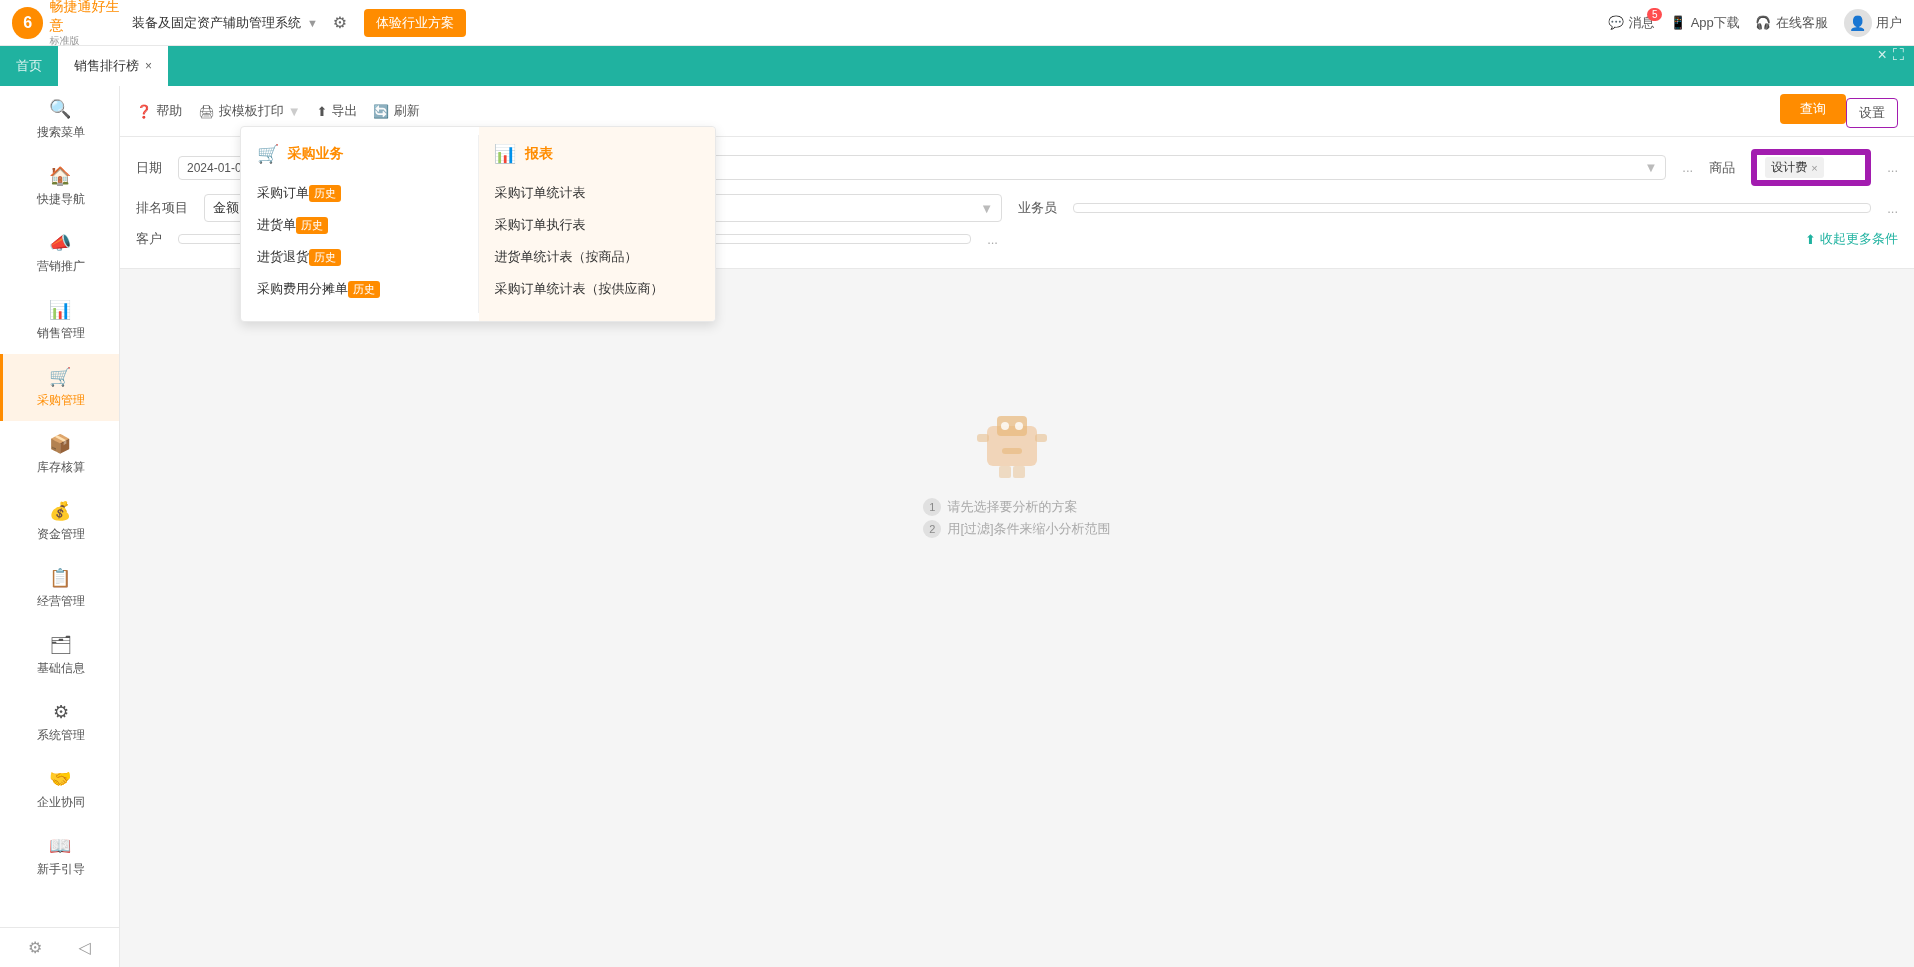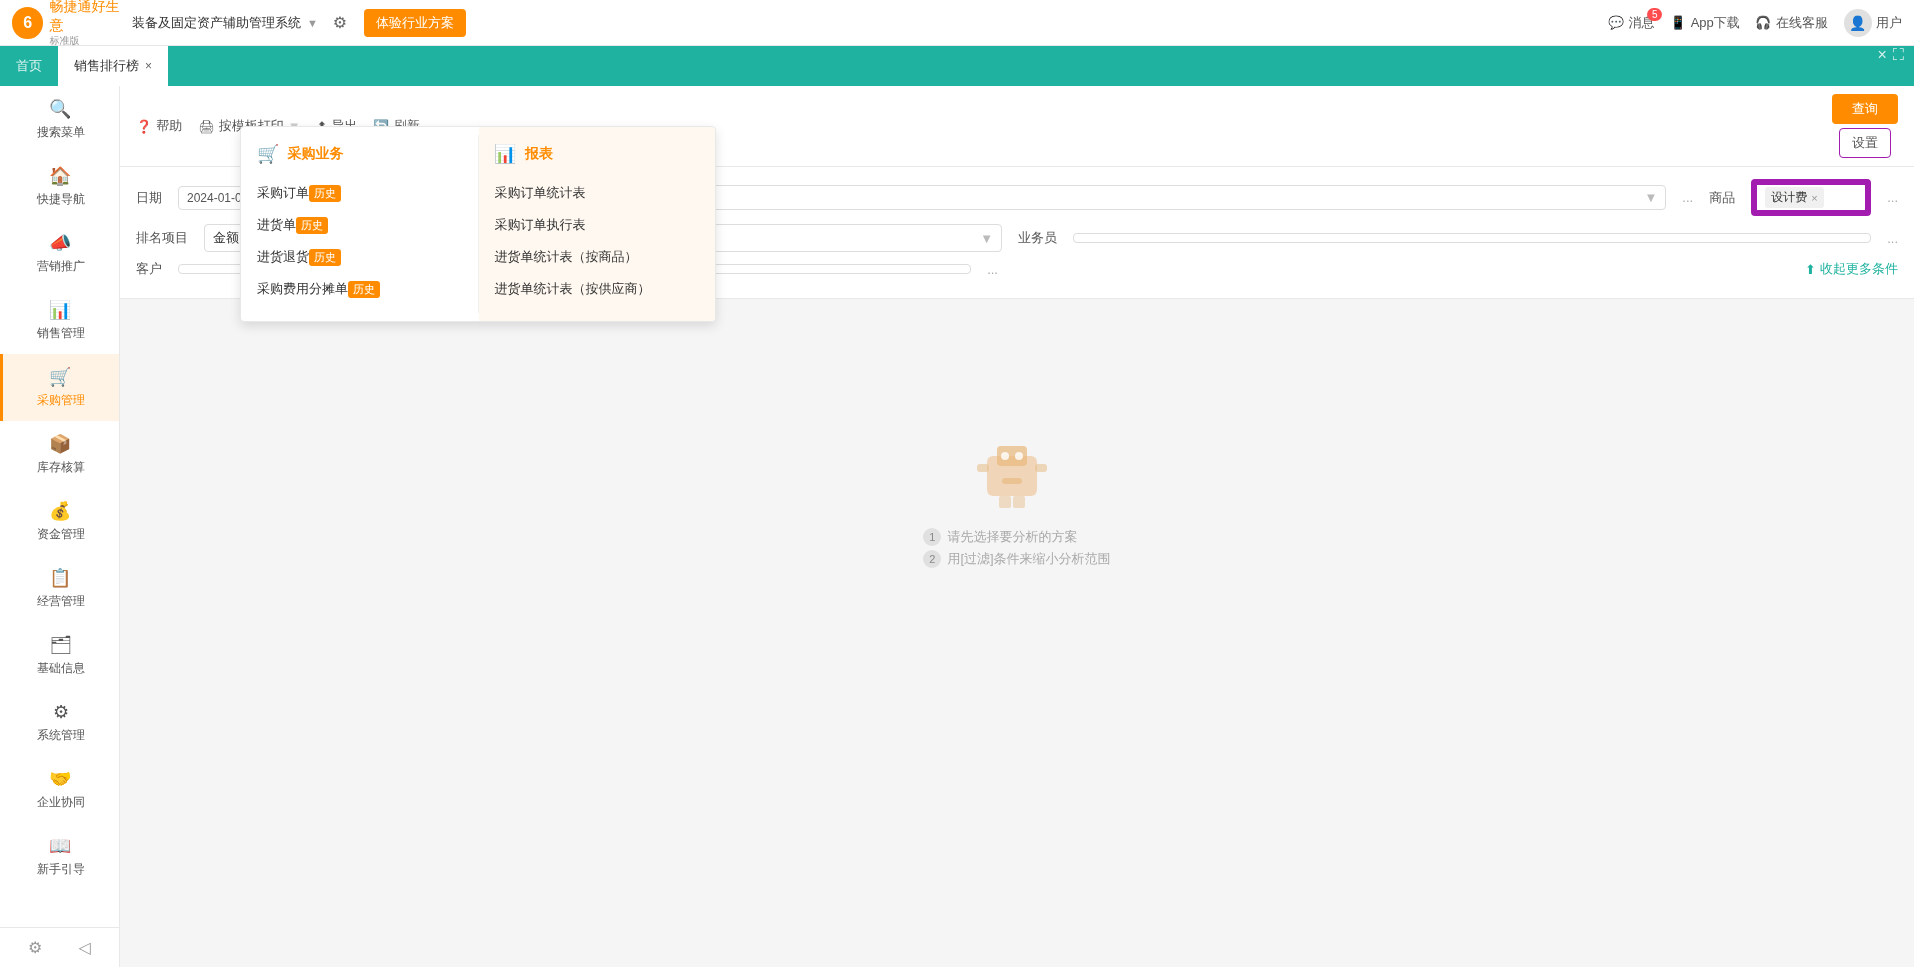--- a/index.html
+++ b/index.html
@@ -204,21 +204,21 @@
       </div>
       <div class="toolbar-btn">
         <span>⬆</span>
         <span>导出</span>
       </div>
       <div class="toolbar-btn">
         <span>🔄</span>
         <span>刷新</span>
       </div>
       <div style="flex:1"></div>
-      <div style="display:flex;flex-direction:column;align-items:center;">
+      <div style="display:flex;flex-direction:row;align-items:flex-start;">
         <button class="query-btn">查询</button>
         <button class="settings-btn">设置</button>
       </div>
     </div>
 
     <div class="filter-area">
       <div class="filter-row">
         <span class="filter-label">日期</span>
         <div class="filter-input">
           <span style="font-size:12px;color:#555">2024-01-01 ~ 2024-12-31</span>
@@ -332,19 +332,19 @@
         <div class="popup-item">
           <span>采购订单统计表</span>
         </div>
         <div class="popup-item">
           <span>采购订单执行表</span>
         </div>
         <div class="popup-item">
           <span>进货单统计表（按商品）</span>
         </div>
         <div class="popup-item">
-          <span>进货单统计表（按供应商）</span>
+          <span>采购订单统计表（按供应商）</span>
         </div>
       </div>
     </div>
 
   </div>
 </div>
 
 </body></html>

